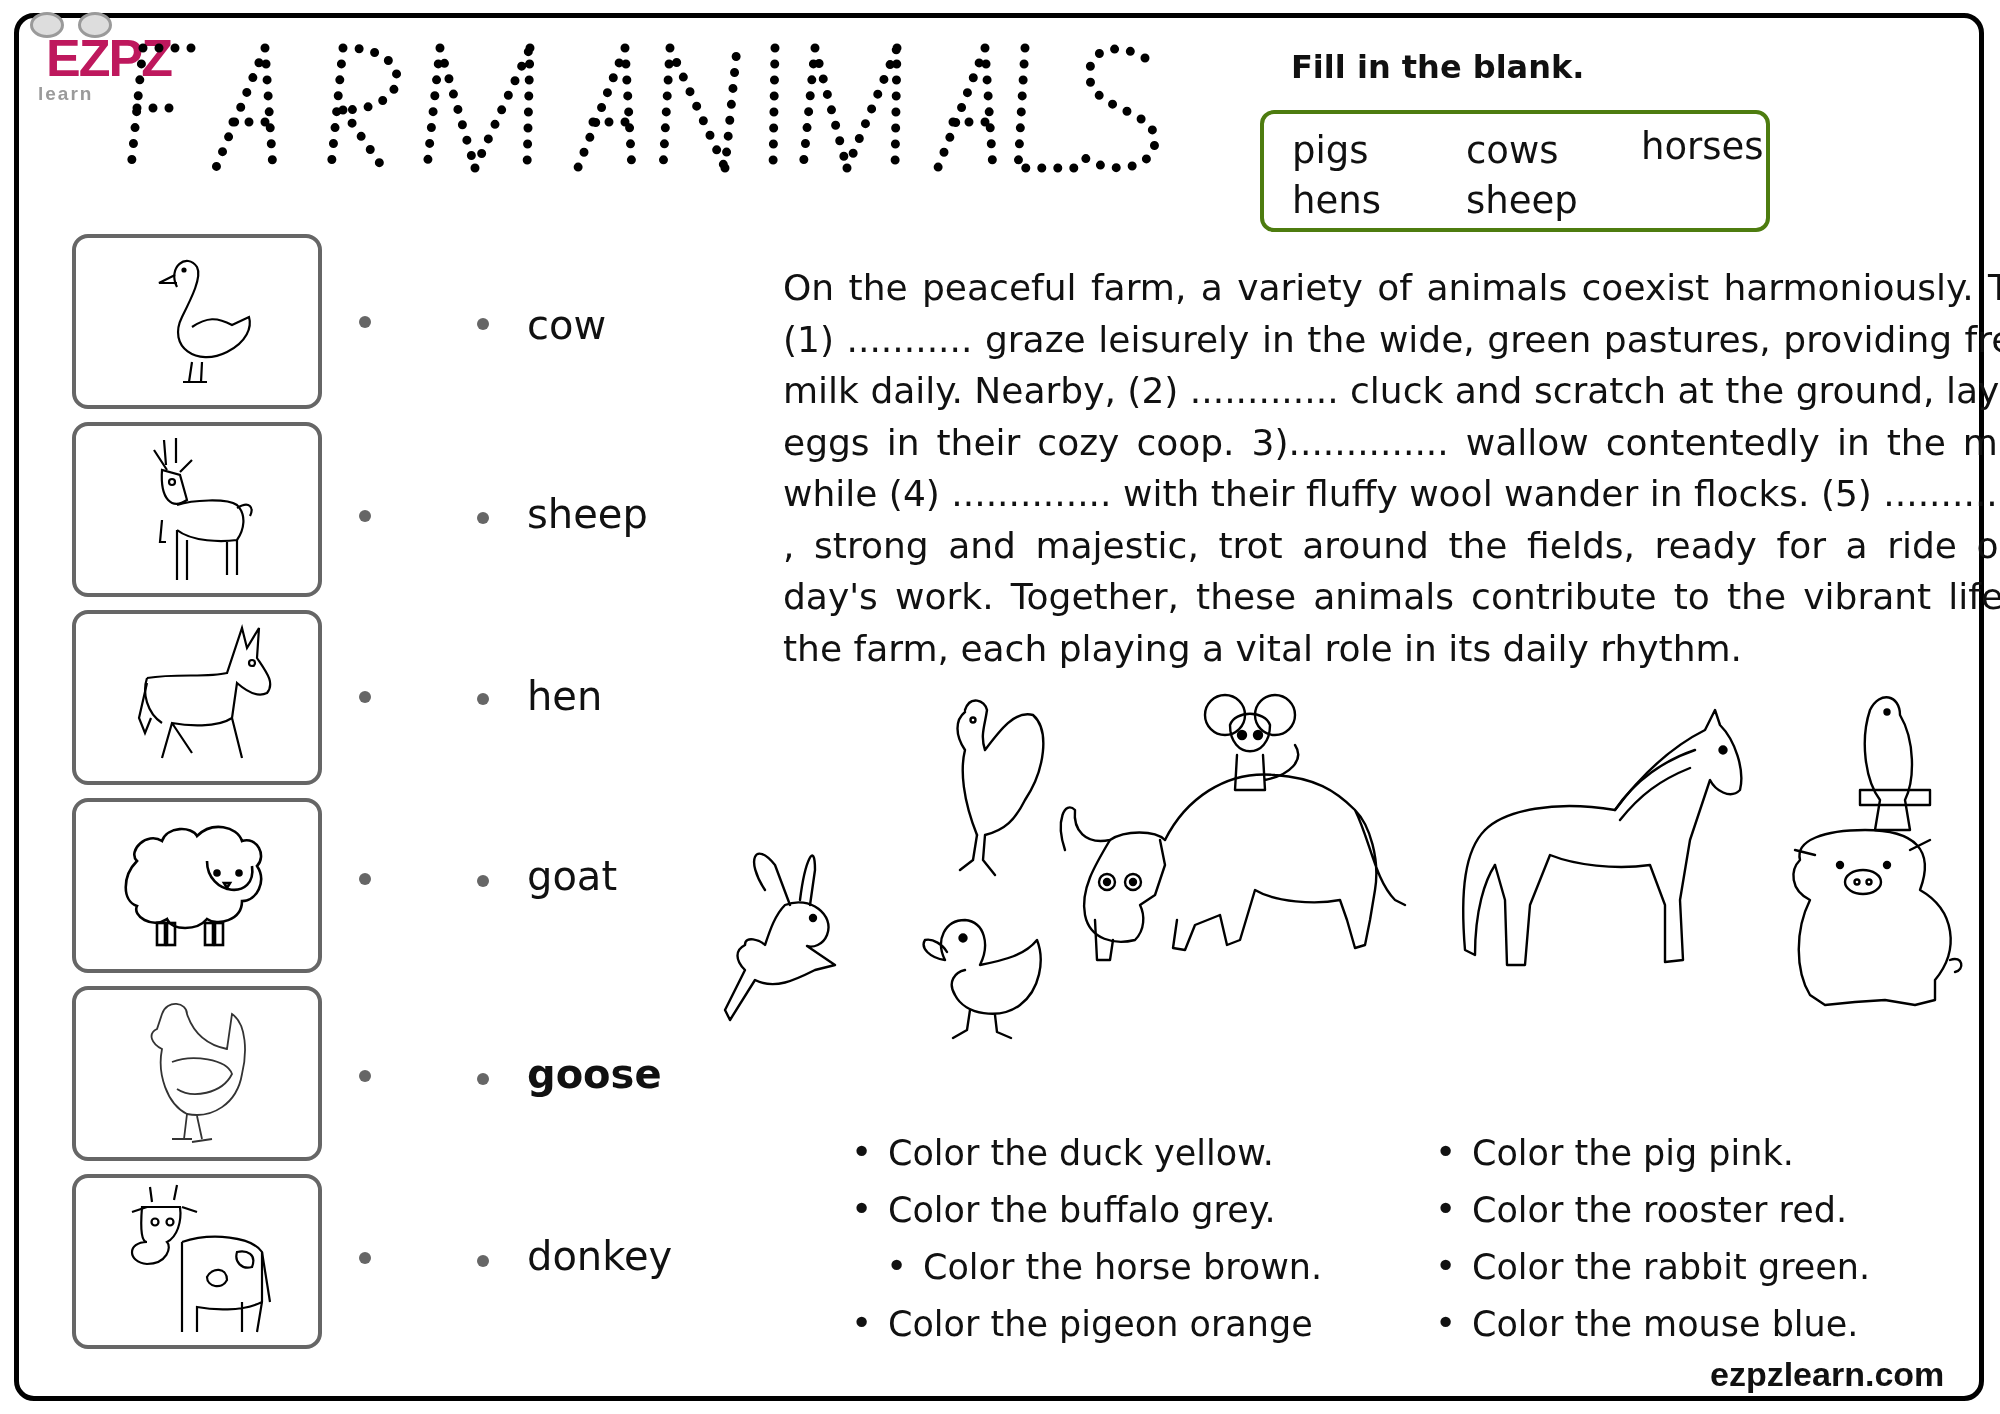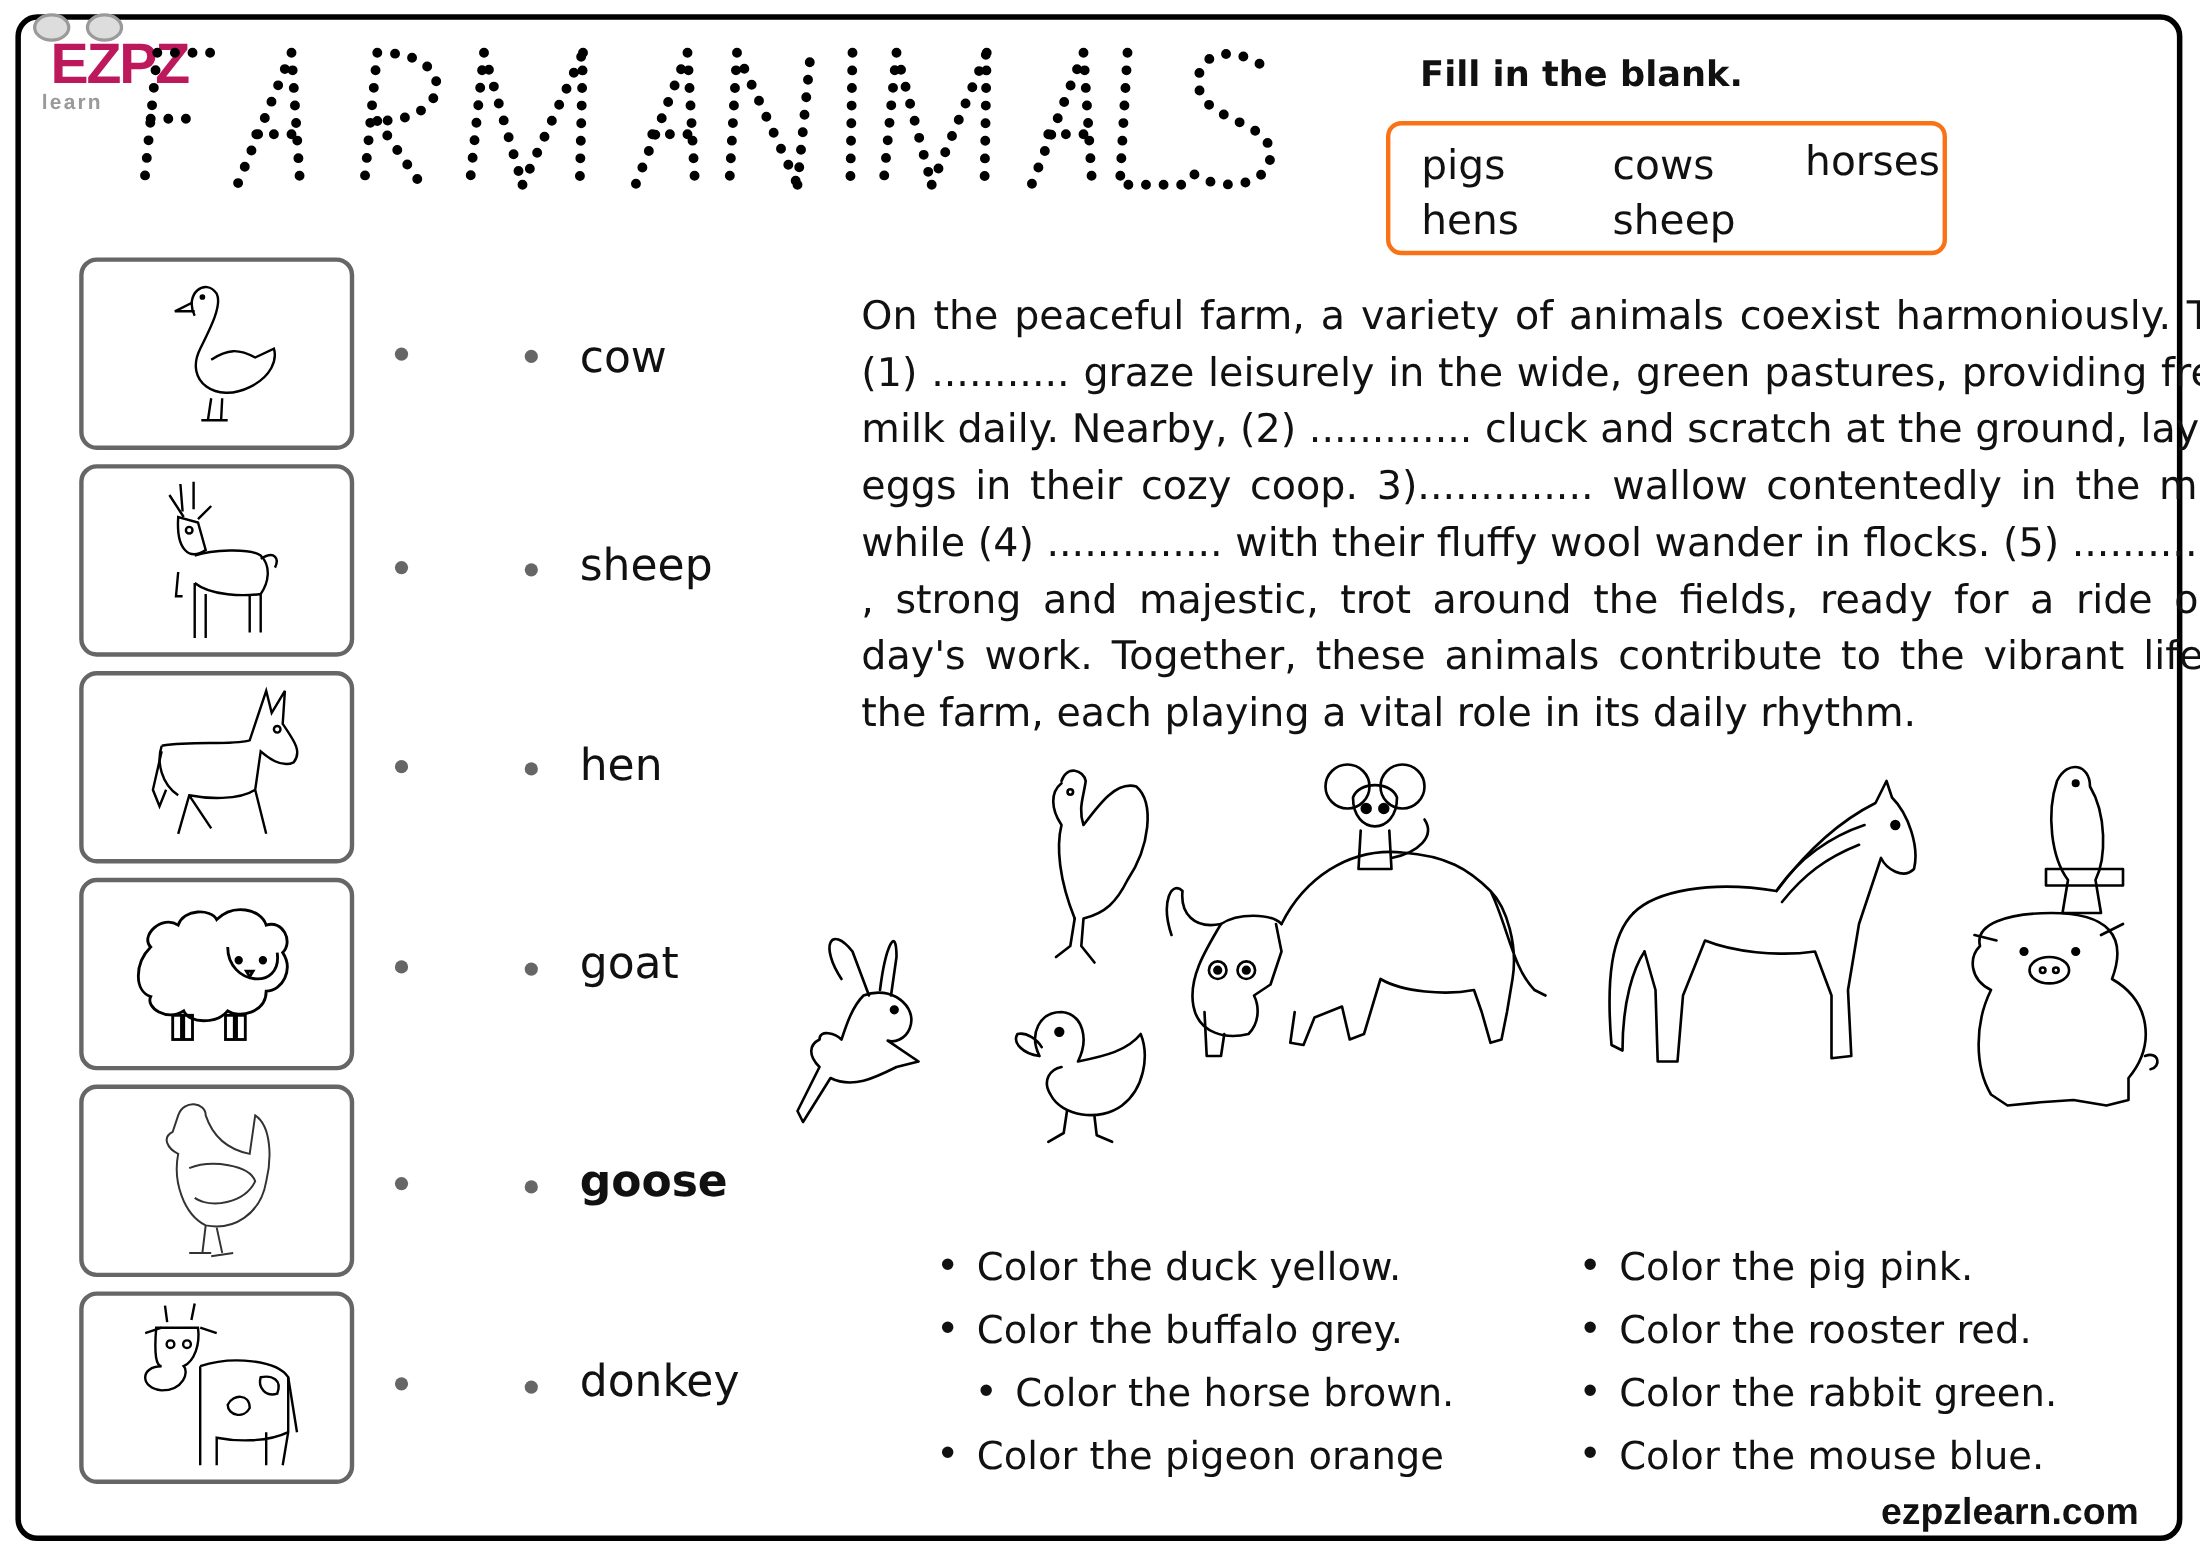--- a/index.html
+++ b/index.html
@@ -4,21 +4,21 @@
 <style>
   html, body { margin: 0; padding: 0; background: #fff; }
   body { width: 2000px; height: 1414px; position: relative; overflow: hidden; font-family: "DejaVu Sans", sans-serif; color: #111; }
   .frame { position: absolute; left: 14px; top: 13px; width: 1970px; height: 1388px; border: 5px solid #000; border-radius: 20px; box-sizing: border-box; }
   .logo { position: absolute; left: 18px; top: 10px; width: 118px; height: 92px; }
   .logo .ez { position: absolute; left: 4px; top: 22px; font: bold 52px "Liberation Sans", sans-serif; color: #be185d; letter-spacing: -2px; line-height: 1; margin-left: 24px; }
   .logo .learn { position: absolute; left: 4px; top: 74px; font: bold 19px "Liberation Sans", sans-serif; color: #9a9a9a; letter-spacing: 2px; line-height: 1; margin-left: 16px; }
   .logo .eyes { position: absolute; top: 2px; width: 28px; height: 20px; border: 3px solid #9a9a9a; border-radius: 50%; background: #ddd; }
   .title-svg { position: absolute; left: 125px; top: 40px; }
   .fill-title { position: absolute; left: 1260px; top: 48px; font: bold 32px "DejaVu Sans", sans-serif; margin-left: 31px; }
-  .wordbox { position: absolute; left: 1260px; top: 110px; width: 510px; height: 122px; border: 4px solid #f97316; border-radius: 14px; box-sizing: border-box; text-decoration: underline; }
+  .wordbox { position: absolute; left: 1260px; top: 110px; width: 510px; height: 122px; border: 4px solid #4d7c0f; border-radius: 14px; box-sizing: border-box; text-decoration: underline; }
   .wordbox span { position: absolute; font: 37px "DejaVu Sans", sans-serif; line-height: 1; }
   .card { position: absolute; left: 72px; width: 250px; height: 175px; border: 4px solid #666; border-radius: 16px; box-sizing: border-box; background: #fff; display: flex; align-items: center; justify-content: center; }
   .dot { position: absolute; width: 12px; height: 12px; border-radius: 50%; background: #666; }
   .match-label { position: absolute; left: 527px; font: 40px "DejaVu Sans", sans-serif; line-height: 1; }
   .para { position: absolute; left: 742px; top: 262px; width: 1272px; font: 36px "DejaVu Sans", sans-serif; line-height: 51.5px; text-align: justify; margin-left: 41px; }
   .scene { position: absolute; left: 715px; top: 690px; width: 1270px; height: 440px; }
   .inst { position: absolute; font: 35px "DejaVu Sans", sans-serif; line-height: 1; }
   .inst::before { content: "•"; position: absolute; left: -37px; top: -2px; font-size: 36px; }
   .site { position: absolute; left: 1710px; top: 1355px; font: bold 34px "Liberation Sans", sans-serif; }
   svg { display: block; }

